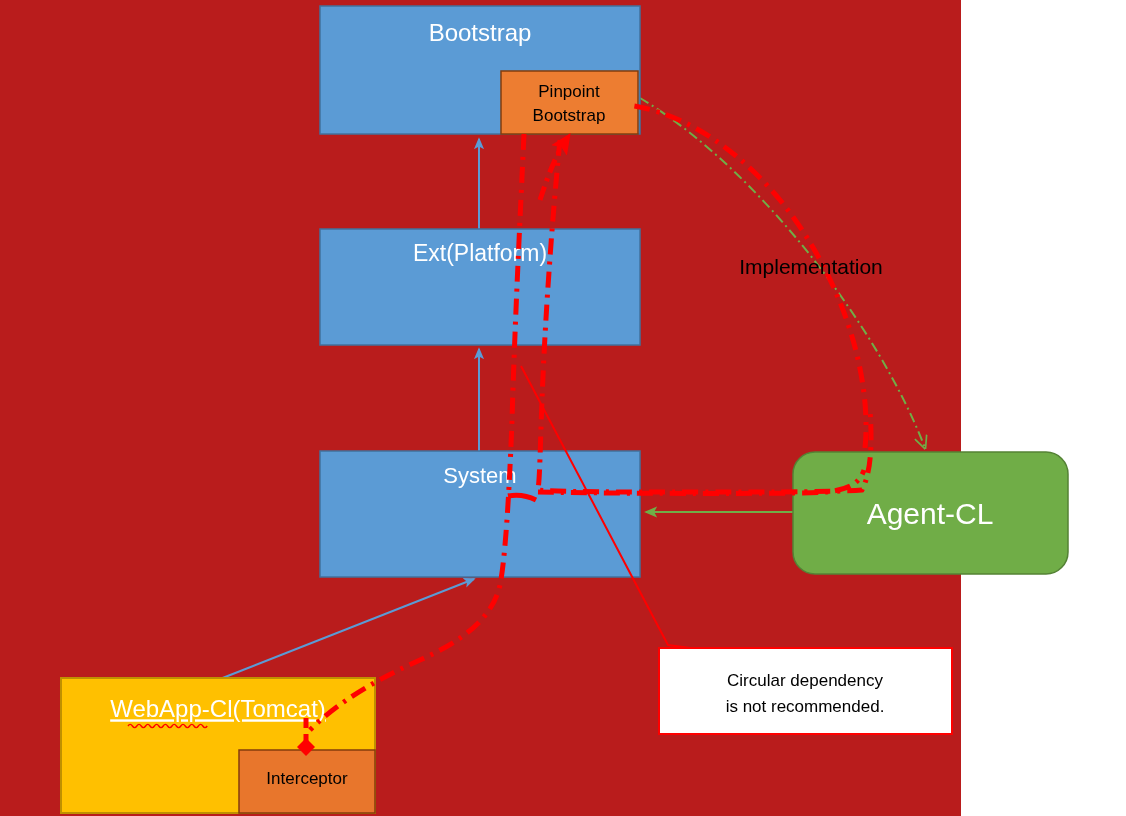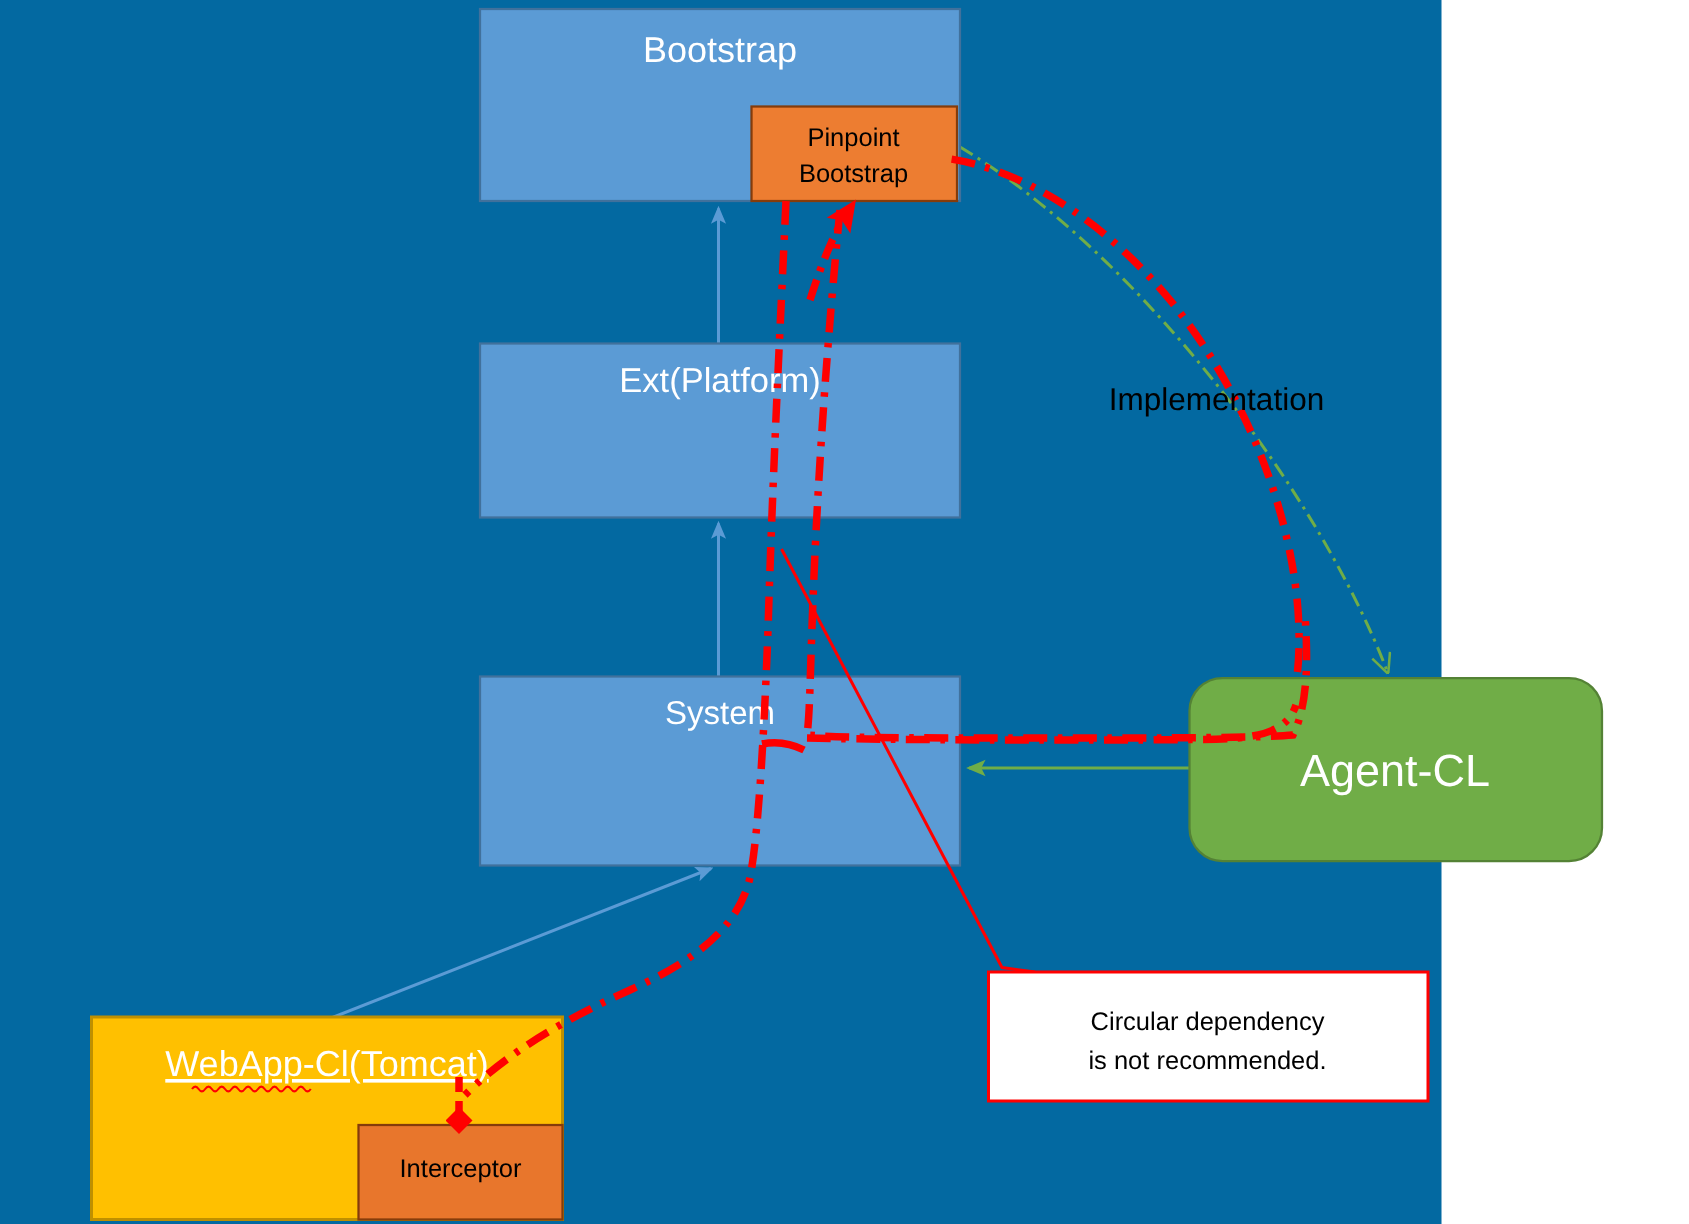--- a/index.html
+++ b/index.html
@@ -10,21 +10,21 @@
   body {
     width: 1126px;
     height: 816px;
     overflow: hidden;
     font-family: "Liberation Sans", sans-serif;
   }
   #canvas {
     position: relative;
     width: 961px;
     height: 816px;
-    background: #0369a1;
+    background: #b91c1c;
   }
   svg#diagram {
     position: absolute;
     left: 0;
     top: 0;
     width: 1126px;
     height: 816px;
   }
   .node-label {
     fill: #ffffff;

